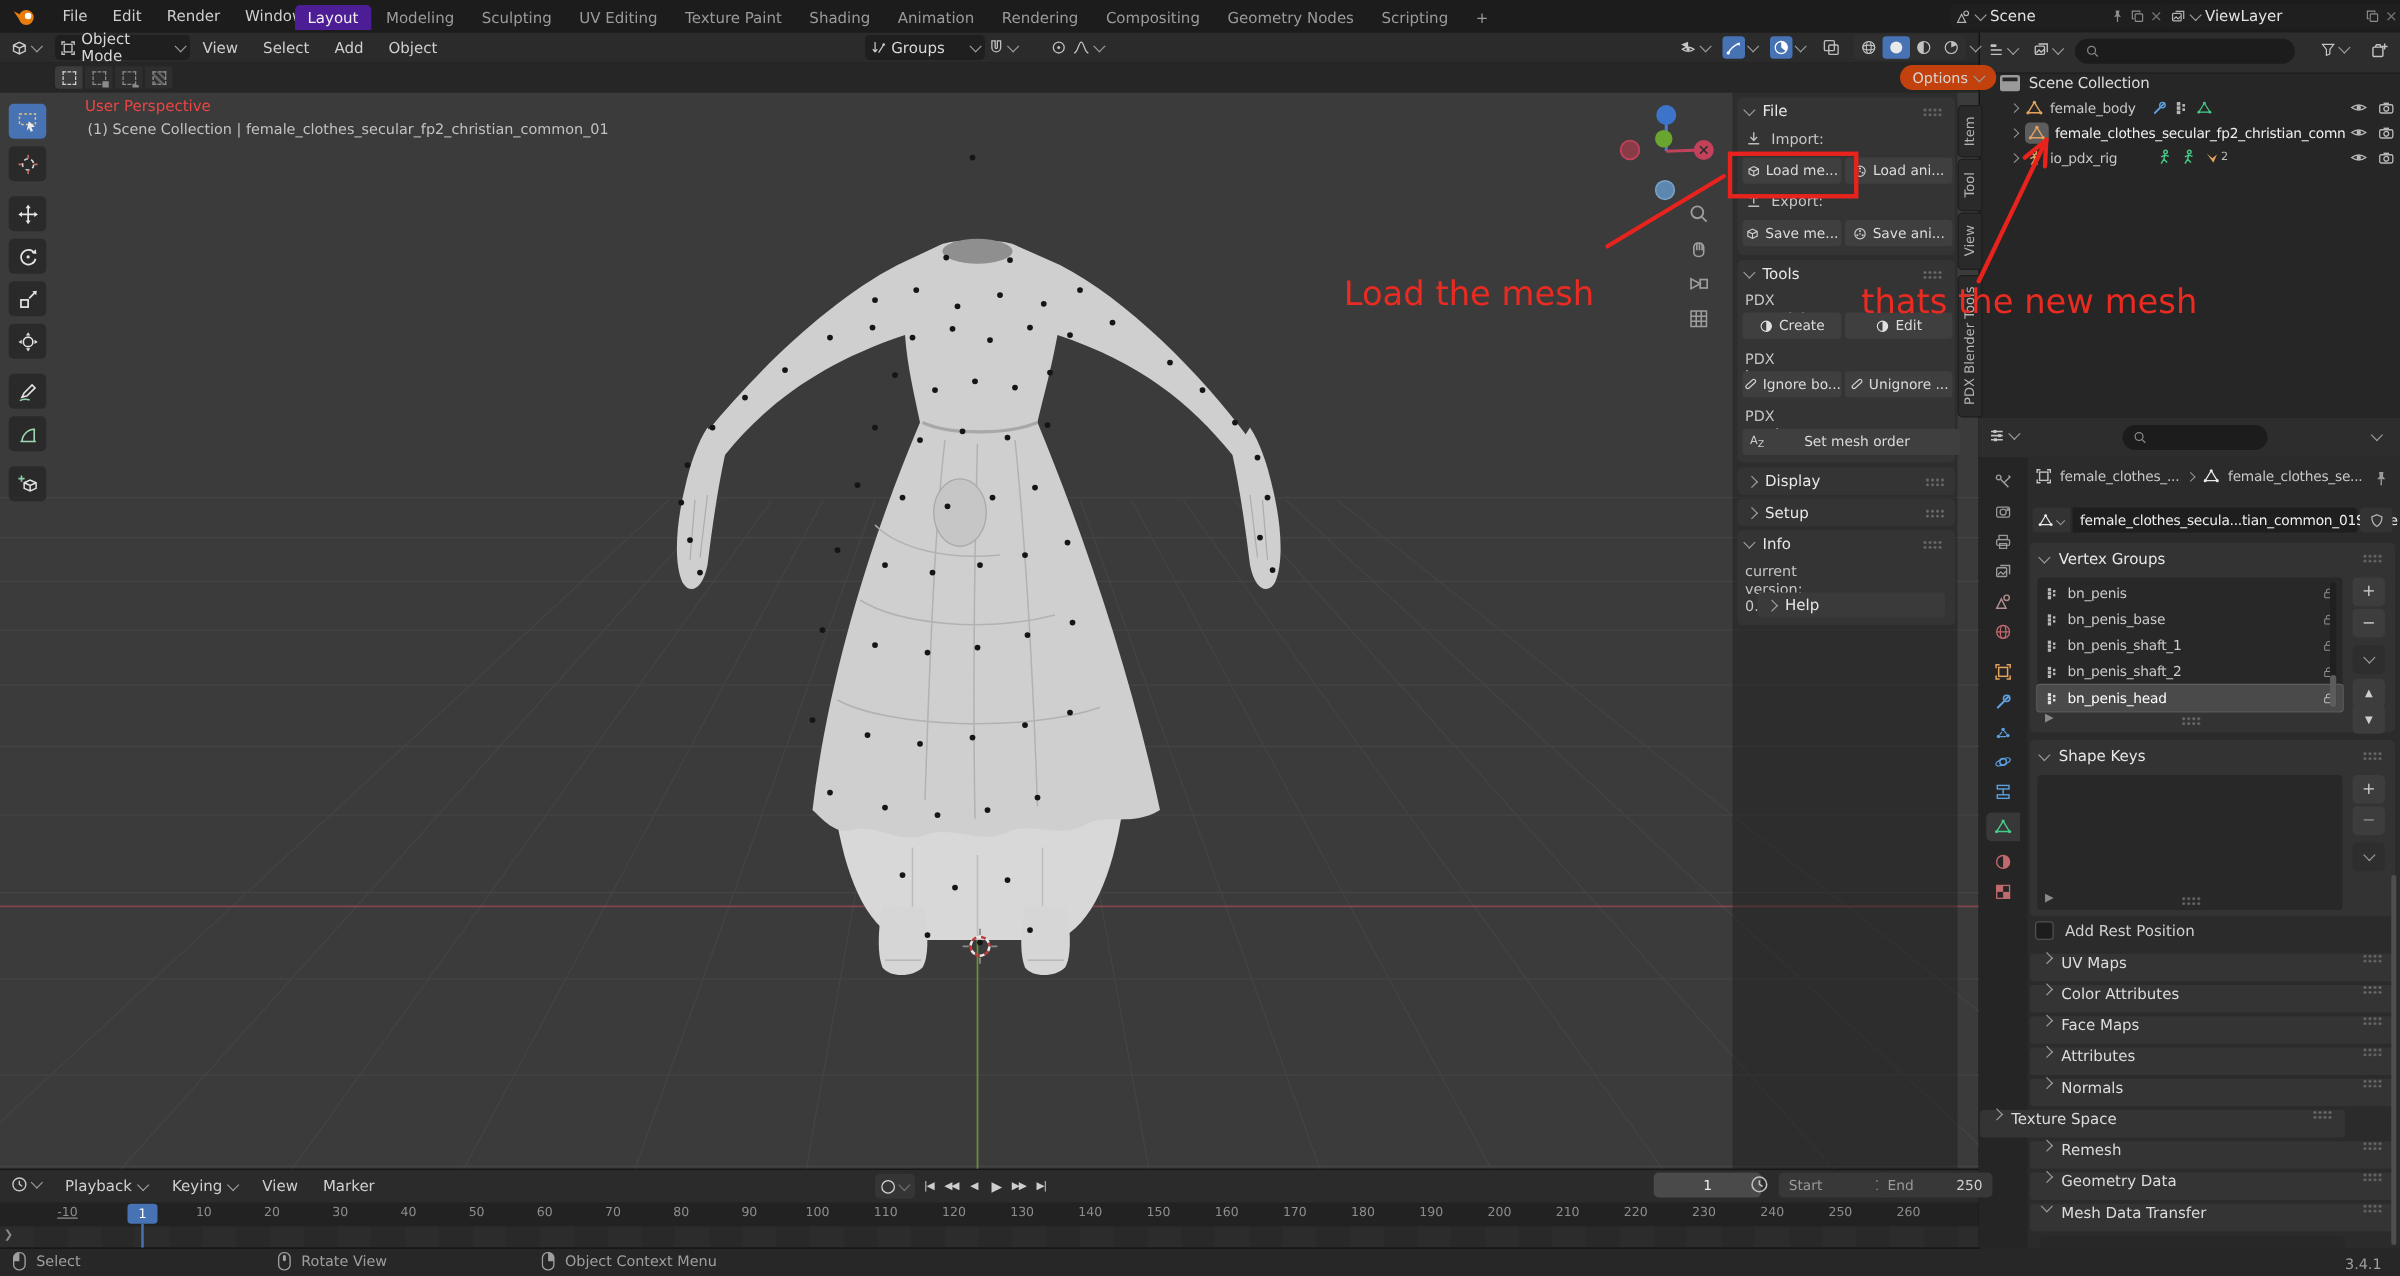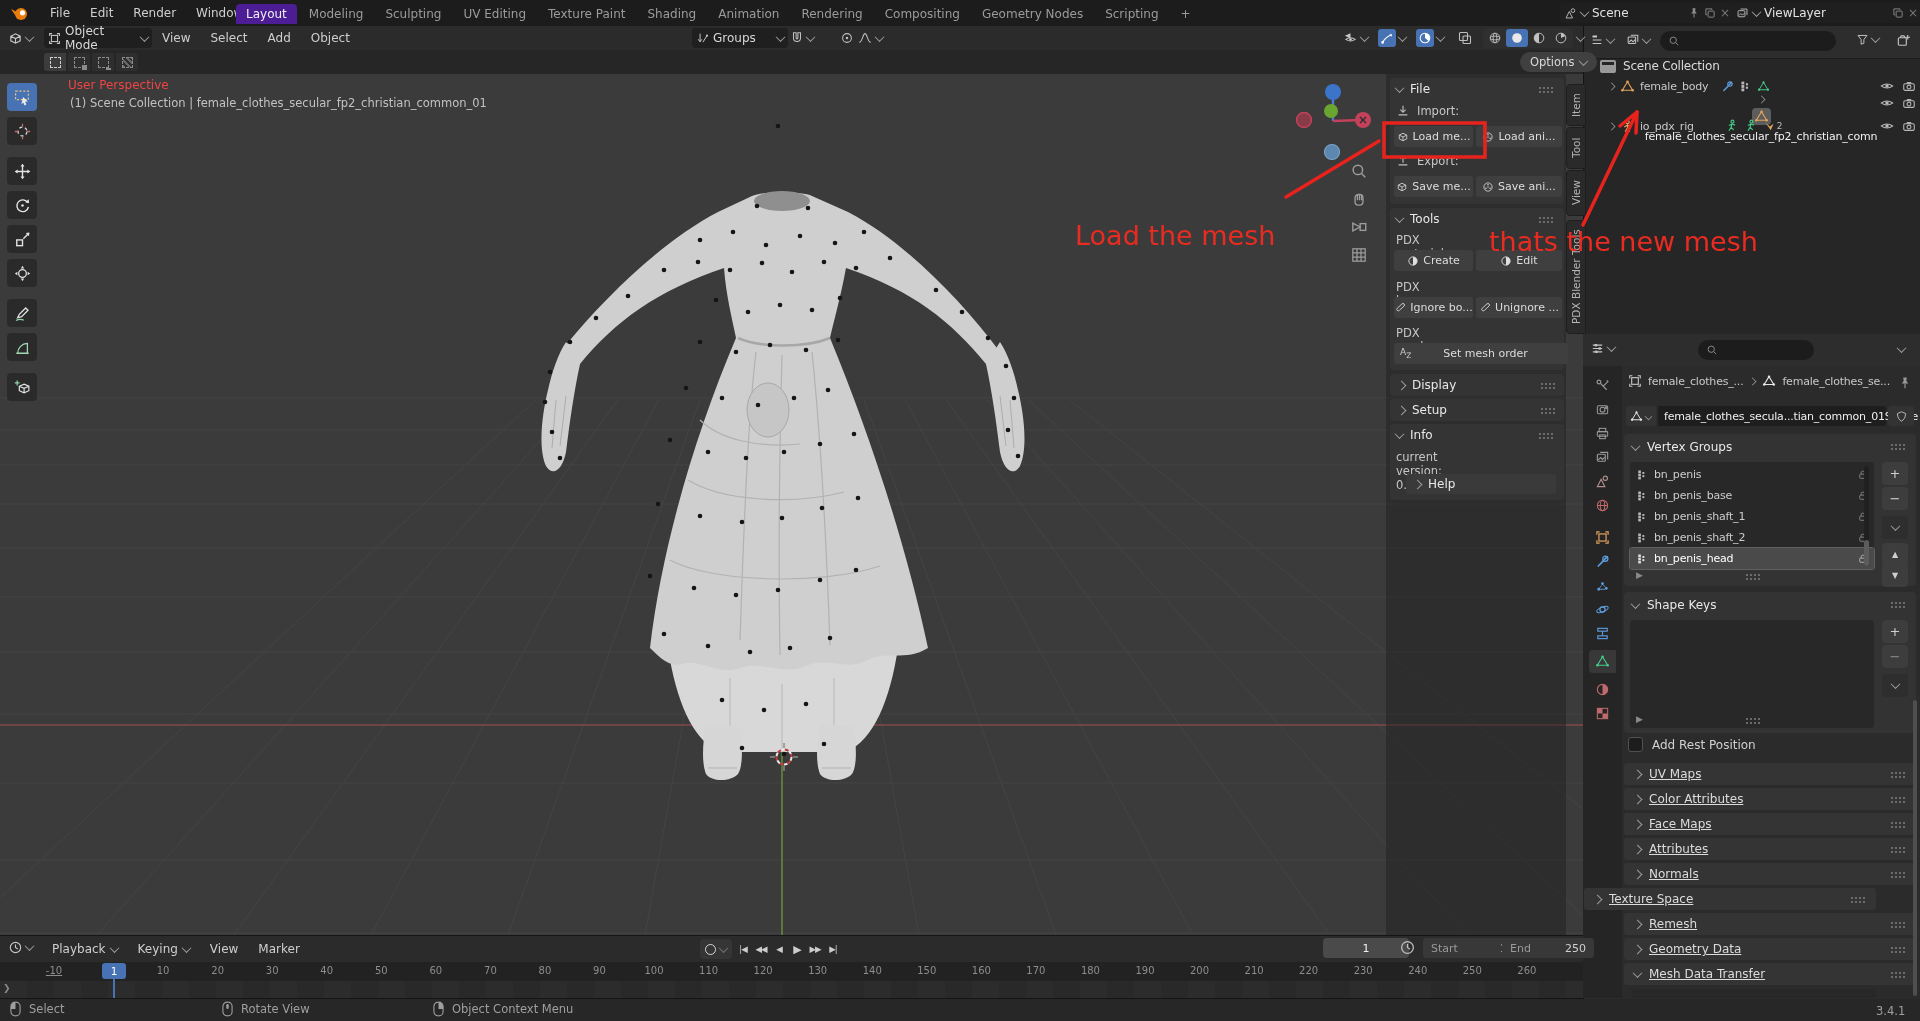--- a/index.html
+++ b/index.html
@@ -26,21 +26,21 @@
   
   .npanel-bg{background:rgba(28,28,28,.45);}
   .npan{background:#343434;border-radius:4px;}
   .nlab{font-size:11.5px;color:#c6c6c6;}
   .nhead{font-size:12px;color:#e8e8e8;}
   .nbtn{background:#3f3f3f;border-radius:3px;display:flex;align-items:center;justify-content:center;gap:4px;color:#dcdcdc;font-size:11px;white-space:nowrap;overflow:hidden;}
   .vtab{width:18px;background:#2a2a2a;border:1px solid #1e1e1e;border-radius:0 4px 4px 0;color:#b4b4b4;font-size:10.5px;display:flex;align-items:center;justify-content:center;writing-mode:vertical-rl;transform:rotate(180deg);}
   
   .otext{font-size:11px;letter-spacing:-.2px;color:#c8c8c8;white-space:nowrap;}
   .search{background:#1c1c1c;border-radius:11px;display:flex;align-items:center;padding:0 8px;gap:6px;}
-  .pstrip{background:#343434;border-radius:3px;display:flex;align-items:center;gap:8px;padding:0 10px;font-size:12px;color:#dcdcdc;text-decoration:underline;}
+  .pstrip{background:#343434;border-radius:3px;display:flex;gap:8px;padding:0 10px;font-size:12px;color:#dcdcdc;}
   .pstrip .grip{margin-left:auto;}
   .vgrow{display:flex;align-items:center;gap:6px;height:21px;padding:0 6px;font-size:11px;letter-spacing:-.2px;color:#cccccc;}
   .vgrow.sel{background:#4a4a4a;border-radius:2px;color:#fff;outline:1px solid #5f5f5f;}
   .sidebtn{position:absolute;left:1882px;width:26px;height:23px;background:#3d3d3d;border-radius:4px;color:#cfcfcf;display:flex;align-items:center;justify-content:center;font-size:13px;}
   
   .tick{position:absolute;top:3px;width:36px;text-align:center;font-size:10px;color:#8d8d8d;}
   .tfield{background:#383838;border-radius:4px;height:20px;display:flex;align-items:center;justify-content:space-between;padding:0 8px;font-size:11px;color:#cfcfcf;}
   .pbtn{color:#cdcdcd;font-size:8.5px;letter-spacing:-1px;width:14px;text-align:center;}
   
   .anno-text{position:absolute;color:#ea2b21;font-size:27px;white-space:nowrap;z-index:60;}
@@ -547,21 +547,21 @@
       </span>
   <span style="width:22px;height:18px;background:#2e2e2e;display:flex;align-items:center;justify-content:center">
         <span style="width:9px;height:9px;border:1.2px dashed #8b8b8b;position:relative">
           <span style="position:absolute;right:-3px;bottom:-3px;width:5px;height:2px;background:#8b8b8b"></span>
         </span>
       </span>
   <span style="width:22px;height:18px;background:#2e2e2e;border-radius:0 3px 3px 0;display:flex;align-items:center;justify-content:center">
         <span style="width:9px;height:9px;border:1.2px dashed #8b8b8b;background:repeating-linear-gradient(45deg,#666 0 2px,transparent 2px 4px)"></span>
       </span>
 </div>
-<div class="a r" style="left:1520px;top:52px;height:20px;gap:6px;background:#404040;border-radius:10px;padding:0 10px;">
+<div class="a r" style="left:1520px;top:52px;height:20px;gap:6px;background:#c2410c;border-radius:10px;padding:0 10px;">
   <span style="font-size:11.5px;color:#d8d8d8">Options</span>
   <span class="cd"></span>
 </div>
 
 <svg class="a" style="left:0;top:0;z-index:1" width="1583" height="935" viewBox="0 0 1583 935">
   <g id="grid-g">
         <line x1="0" y1="398" x2="1583" y2="398" stroke="#454545" stroke-width="1"></line>
         <line x1="0" y1="430" x2="1583" y2="430" stroke="#454545" stroke-width="1"></line>
         <line x1="0" y1="465" x2="1583" y2="465" stroke="#454545" stroke-width="1"></line>
         <line x1="0" y1="504" x2="1583" y2="504" stroke="#454545" stroke-width="1"></line>
@@ -948,21 +948,21 @@
   <svg class="i" width="13" height="13" viewBox="0 0 16 16" style="color:#45cb89;transform:rotate(180deg)">
         <use href="#s-tri"></use>
       </svg>
   <svg class="i" width="14" height="14" viewBox="0 0 16 16" style="color:#b8b8b8;position:absolute;left:272px">
         <use href="#s-eye"></use>
       </svg>
   <svg class="i" width="14" height="14" viewBox="0 0 16 16" style="color:#b8b8b8;position:absolute;left:294px">
         <use href="#s-cam"></use>
       </svg>
 </div>
-<div class="a r" style="left:1608px;top:96px;width:306px;height:20px;gap:5px;flex-direction:column;">
+<div class="a r" style="left:1608px;top:96px;width:306px;height:20px;gap:5px;">
   <span class="cr" style="transform:rotate(-45deg) scale(.8)"></span>
   <span style="background:#5d5d5d;border-radius:4px;padding:1px 2px;display:flex">
         <svg class="i" width="15" height="15" viewBox="0 0 16 16" style="color:#e2a25c;transform:rotate(180deg)">
           <use href="#s-tri"></use>
         </svg>
       </span>
   <span class="otext" style="color:#f0f0f0">female_clothes_secular_fp2_christian_comn</span>
   <svg class="i" width="14" height="14" viewBox="0 0 16 16" style="color:#b8b8b8;position:absolute;left:272px">
         <use href="#s-eye"></use>
       </svg>

